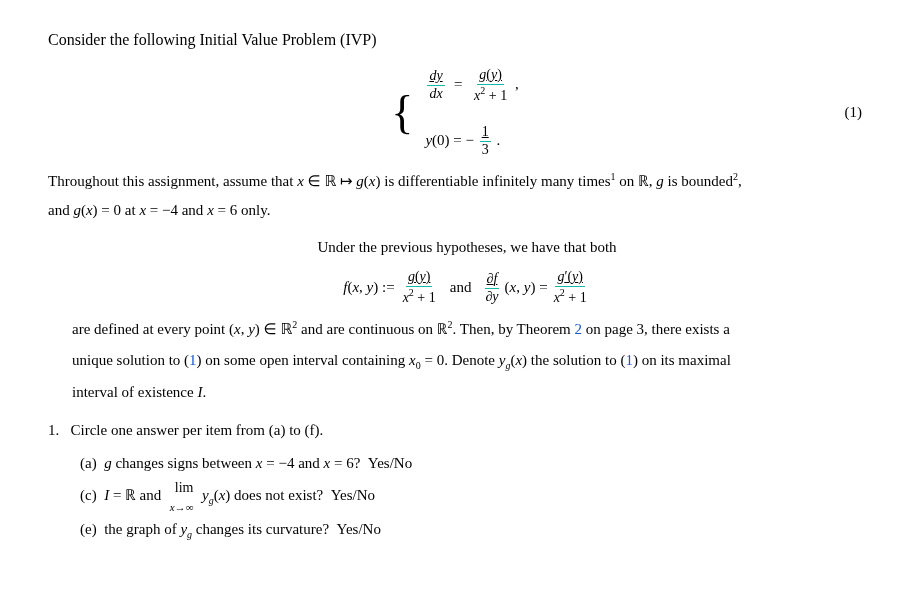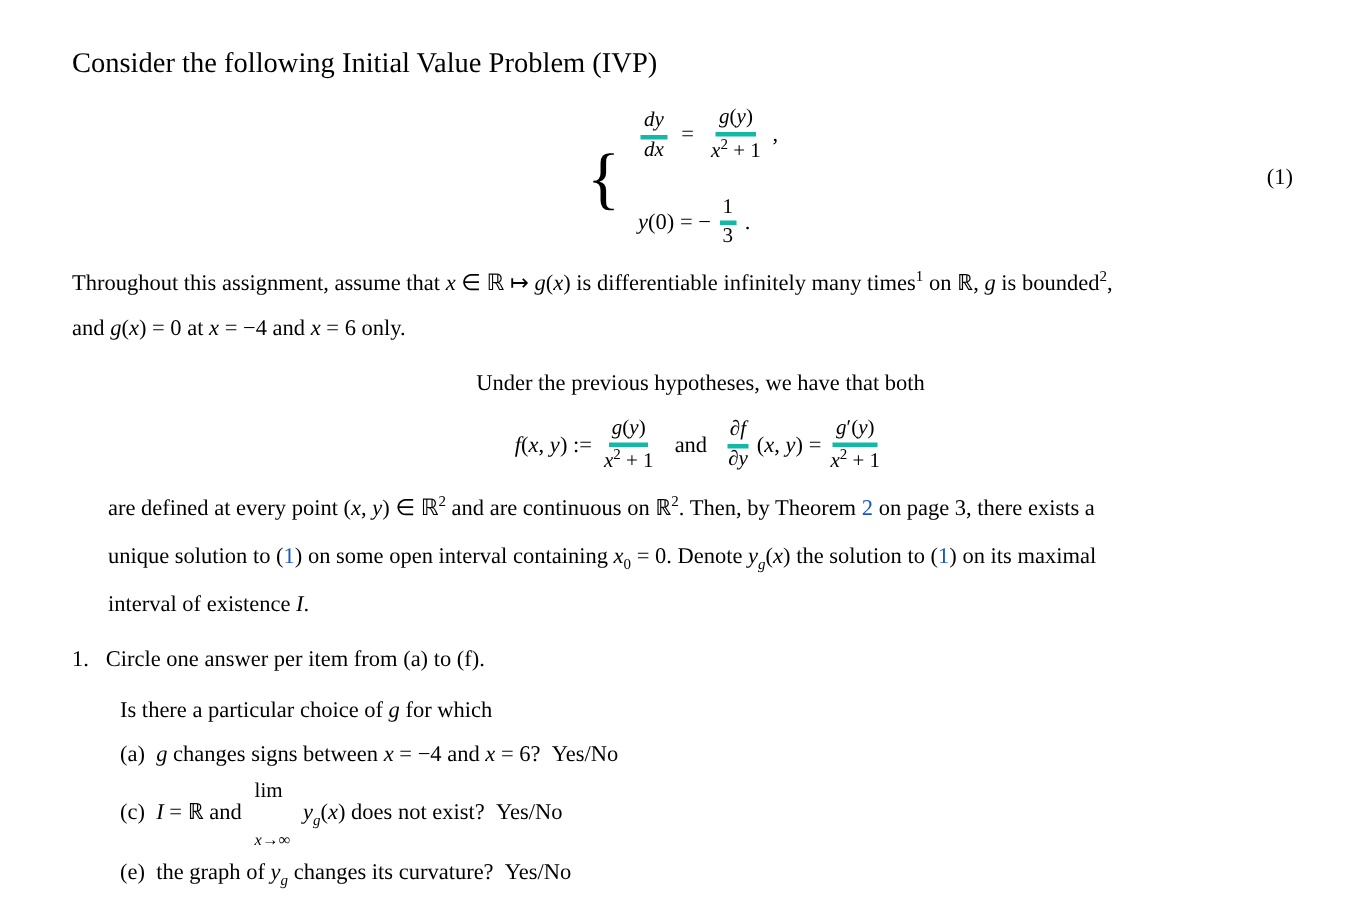--- a/index.html
+++ b/index.html
@@ -8,21 +8,21 @@
       font-family: "Times New Roman", Times, serif;
       font-size: 15px;
       color: #000;
       width: 910px;
       min-height: 598px;
       padding: 28px 48px 28px 48px;
       line-height: 1.55;
     }
     .intro-line {
       margin-bottom: 10px;
-      font-size: 19px;
+      font-size: 16px;
     }
     .ivp-block {
       display: flex;
       align-items: center;
       justify-content: center;
       margin: 14px 0 10px 0;
       position: relative;
     }
     .brace-system {
       display: inline-flex;
@@ -37,21 +37,21 @@
       line-height: 1.7;
     }
     .frac {
       display: inline-flex;
       flex-direction: column;
       align-items: center;
       vertical-align: middle;
       font-size: 14px;
       margin: 0 2px;
     }
-    .frac .num { border-bottom: 3px solid #14b8a6; padding: 0 2px; line-height: 1.2; }
+    .frac .num { border-bottom: 1px solid #14b8a6; padding: 0 2px; line-height: 1.2; text-decoration: underline; }
     .frac .den { padding: 0 2px; line-height: 1.2; }
     .eq-number {
       position: absolute;
       right: 0;
       top: 50%;
       transform: translateY(-50%);
       font-size: 15px;
     }
     .assumption-line {
       margin-bottom: 6px;
@@ -158,30 +158,27 @@
   </div>
   <div class="defined-text">
     interval of existence <i>I</i>.
   </div>
 </div>
 
 <div class="question-block">
   <div style="margin-bottom: 10px;">
     1. &nbsp; Circle one answer per item from (a) to (f).
   </div>
-  <div style="margin-left: 32px; margin-bottom: 6px;">
-    Is there a particular choice of <i>g</i> for which
-  </div>
 
   <div class="sub-q">
     (a) &nbsp;<i>g</i> changes signs between <i>x</i> = −4 and <i>x</i> = 6? &nbsp;Yes/No
   </div>
   <div class="sub-q">
     (c) &nbsp;<i>I</i> = ℝ and&nbsp;
-    <span style="display:inline-flex; flex-direction:column; align-items:flex-start; vertical-align:middle; margin:0 1px;gap:13px;">
+    <span style="display:inline-flex; flex-direction:column; align-items:flex-end; vertical-align:middle; margin:0 1px;">
       <span style="font-size:14px;">lim</span>
       <span style="font-size:11px;"><i>x</i>→∞</span>
     </span>
     &nbsp;<i>y</i><sub><i>g</i></sub>(<i>x</i>) does not exist? &nbsp;Yes/No
   </div>
   <div class="sub-q">
     (e) &nbsp;the graph of <i>y</i><sub><i>g</i></sub> changes its curvature? &nbsp;Yes/No
   </div>
 
 </div>

